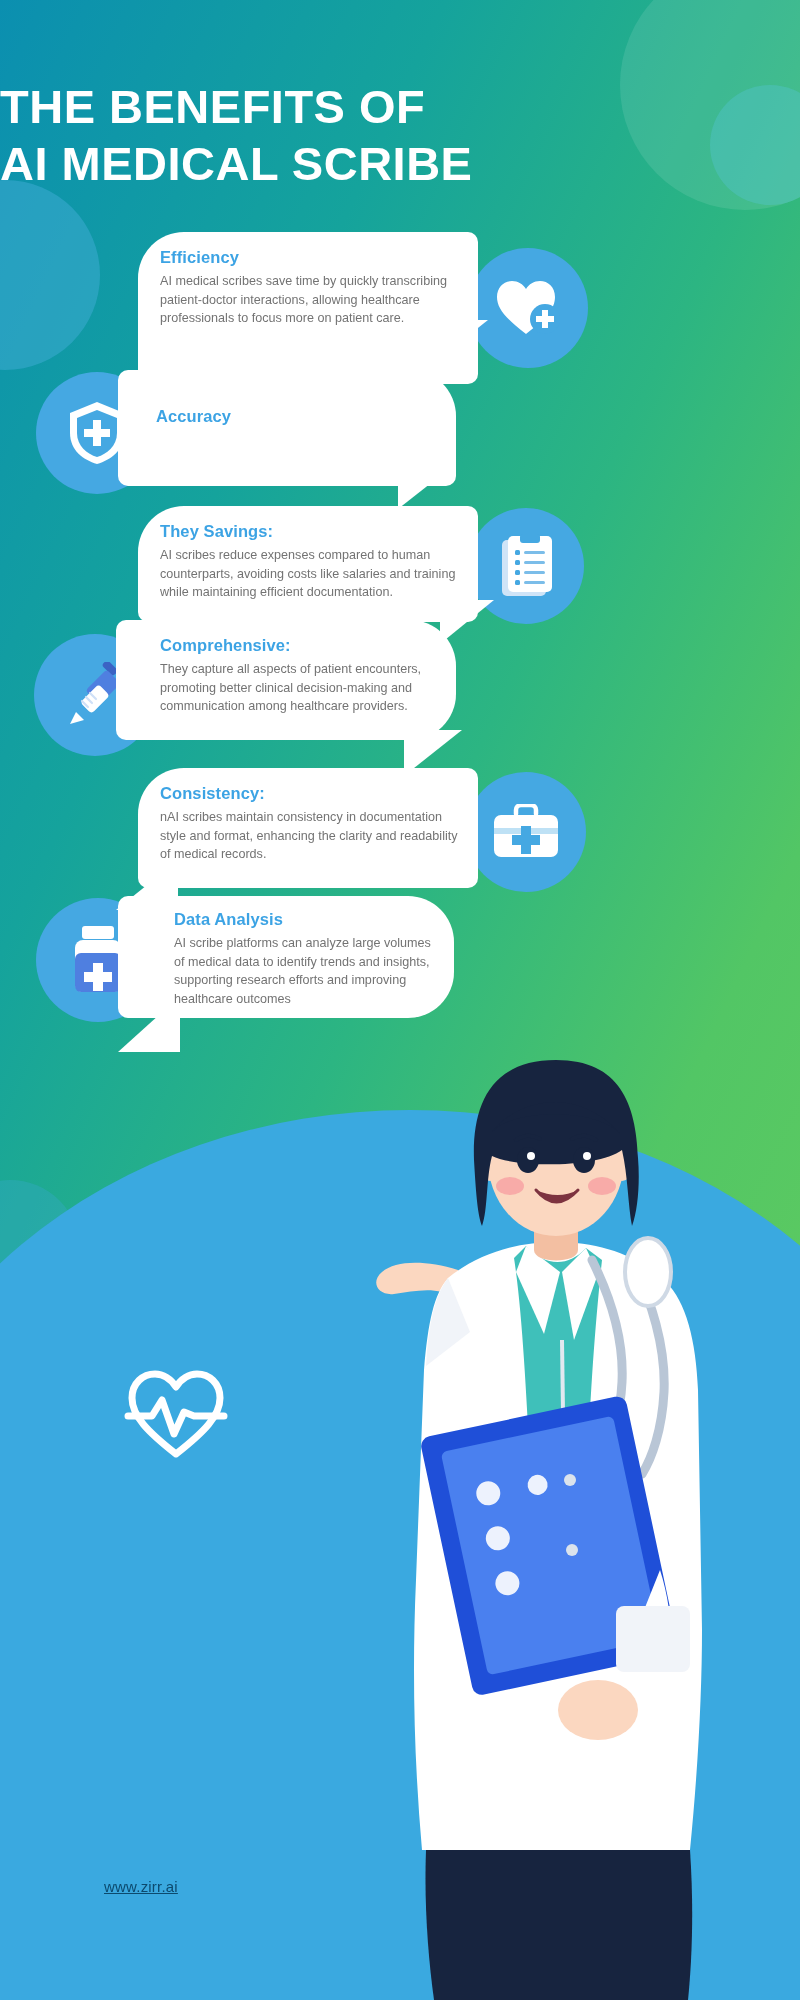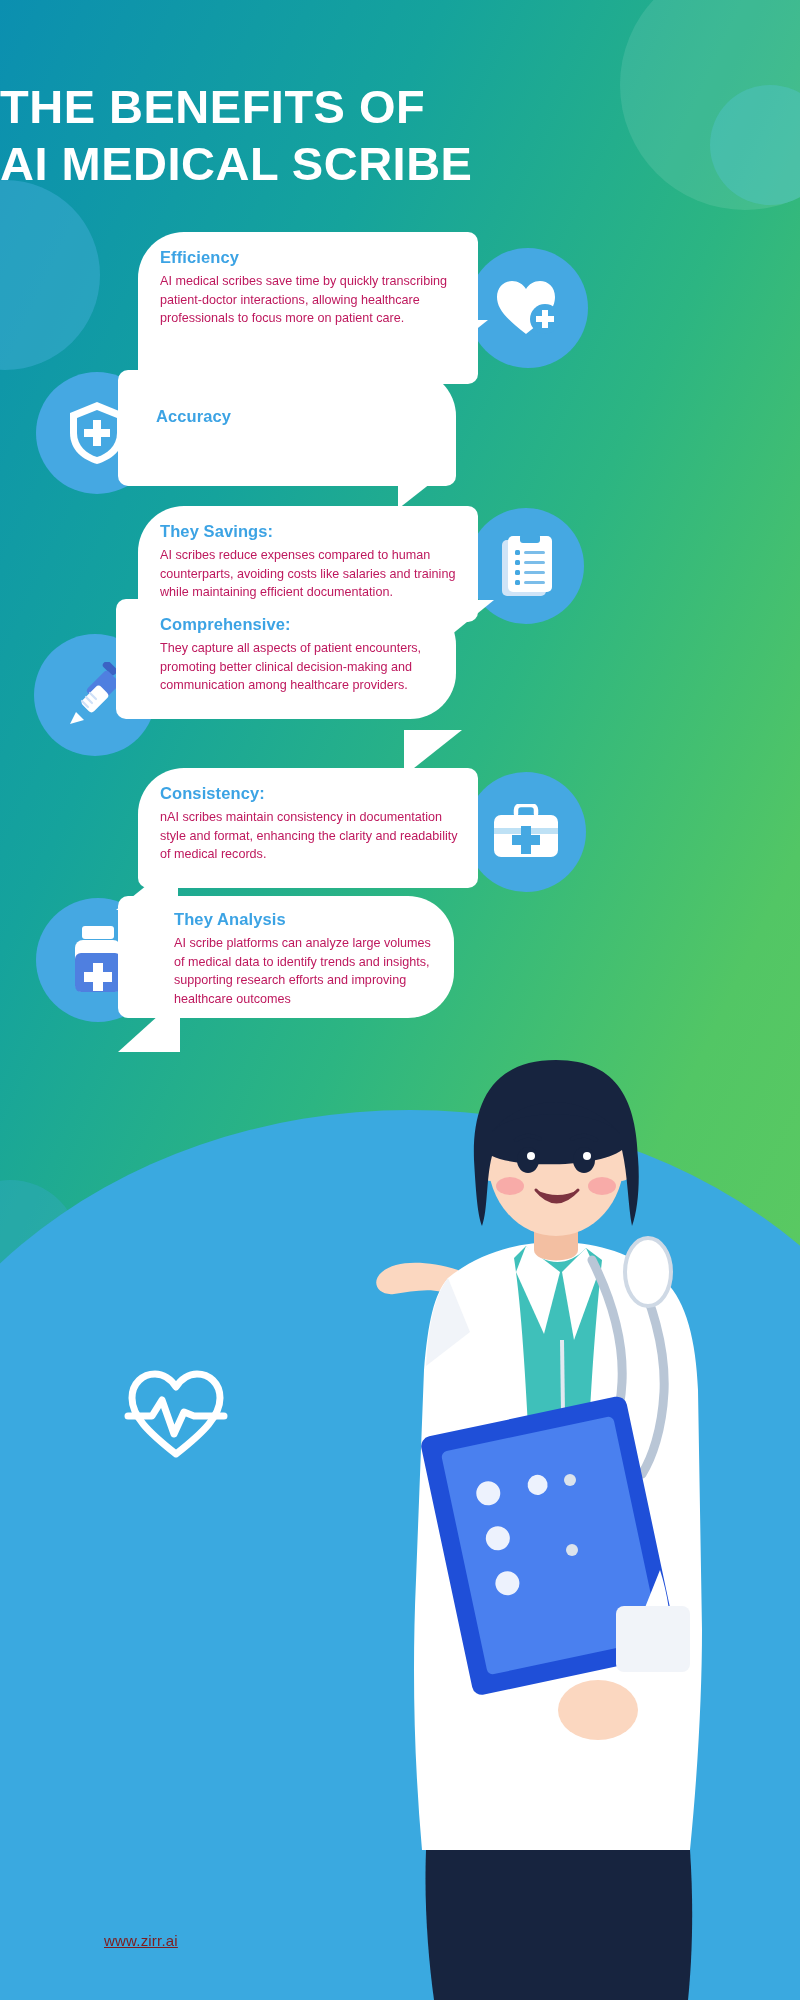--- a/index.html
+++ b/index.html
@@ -45,43 +45,43 @@
   }
   .title .l2 { display:block; }
 
   
   .card {
     position:absolute; background:#ffffff; z-index:4;
   }
   .card-inner { position:relative; z-index:3; padding:16px 20px 14px 22px; }
   .card h3 { color:#3ca3e4; font-size:16.5px; font-weight:bold;
              margin-bottom:5px; letter-spacing:.1px; }
-  .card p  { color:#be185d; font-size:12.6px; line-height:1.48; }
+  .card p  { color:#737373; font-size:12.6px; line-height:1.48; }
 
   
   .tail { position:absolute; width:0; height:0; z-index:2; }
 
   
   .badge {
     position:absolute; border-radius:50%;
     background:#45a8e2; z-index:1;
     display:flex; align-items:center; justify-content:center;
   }
   .badge svg { display:block; }
 
   
   .heart-icon { position:absolute; left:124px; top:1368px; z-index:5; }
 
   
   .doctor { position:absolute; left:330px; top:1010px; z-index:6; }
 
   
   .footer-url {
-    position:absolute; left:104px; top:1932px; z-index:8;
-    color:#7f1d1d; font-size:15px; text-decoration:underline;
+    position:absolute; left:104px; top:1878px; z-index:8;
+    color:#0c4a6e; font-size:15px; text-decoration:underline;
     letter-spacing:.2px;
   }
 </style>
 </head>
 <body>
 
 <div class="bg">
   <div class="bg-grad"></div>
   <div class="blob blob-a"></div>
   <div class="blob blob-b"></div>
@@ -170,21 +170,21 @@
     <path d="M14 50 L22 58 L8 62 Z" fill="#ffffff"></path>
     <g stroke="#cfe0f7" stroke-width="2.2" stroke-linecap="round">
       <line x1="28" y1="31" x2="34" y2="37"></line>
       <line x1="24" y1="35" x2="30" y2="41"></line>
       <line x1="20" y1="39" x2="26" y2="45"></line>
     </g>
   </svg>
 </div>
 <div class="tail" style="left:404px; top:730px;
      border-top:46px solid #ffffff; border-right:58px solid transparent;"></div>
-<div class="card" style="left:116px; top:599px; width:340px; height:120px;
+<div class="card" style="left:116px; top:620px; width:340px; height:120px;
      border-radius:10px 46px 46px 10px;">
   <div class="card-inner" style="padding-left:44px;">
     <h3>Comprehensive:</h3>
     <p>They capture all aspects of patient encounters, promoting better clinical decision-making and communication among healthcare providers.</p>
   </div>
 </div>
 
 <div class="badge" style="left:466px; top:772px; width:120px; height:120px;">
   <svg width="68" height="56" viewBox="0 0 68 56">
     <path d="M24 10 V6 a5 5 0 0 1 5-5 h10 a5 5 0 0 1 5 5 v4" fill="none" stroke="#ffffff" stroke-width="4.5" stroke-linecap="round"></path>
@@ -209,21 +209,21 @@
     <rect x="6" y="15" width="46" height="52" rx="8" fill="#ffffff"></rect>
     <rect x="6" y="28" width="46" height="39" rx="6" fill="#4f7fe0"></rect>
     <path d="M24 38 h10 v9 h9 v10 h-9 v9 h-10 v-9 h-9 v-10 h9 z" fill="#ffffff"></path>
   </svg>
 </div>
 <div class="tail" style="left:118px; top:996px;
      border-bottom:56px solid #ffffff; border-left:62px solid transparent;"></div>
 <div class="card" style="left:118px; top:896px; width:336px; height:122px;
      border-radius:10px 46px 46px 10px;">
   <div class="card-inner" style="padding-left:56px; padding-top:14px;">
-    <h3>They Analysis</h3>
+    <h3>Data Analysis</h3>
     <p>AI scribe platforms can analyze large volumes of medical data to identify trends and insights, supporting research efforts and improving healthcare outcomes</p>
   </div>
 </div>
 
 <div class="heart-icon">
   <svg width="104" height="92" viewBox="0 0 104 92">
     <path d="M52 86 C24 64 8 48 8 30 C8 15 19 6 31 6 C39 6 47 11 52 19 C57 11 65 6 73 6 C85 6 96 15 96 30 C96 48 80 64 52 86 Z" fill="none" stroke="#ffffff" stroke-width="7" stroke-linejoin="round"></path>
     <polyline points="4,48 28,48 38,32 50,66 60,44 70,48 100,48" fill="none" stroke="#ffffff" stroke-width="7" stroke-linecap="round" stroke-linejoin="round"></polyline>
   </svg>
 </div>

